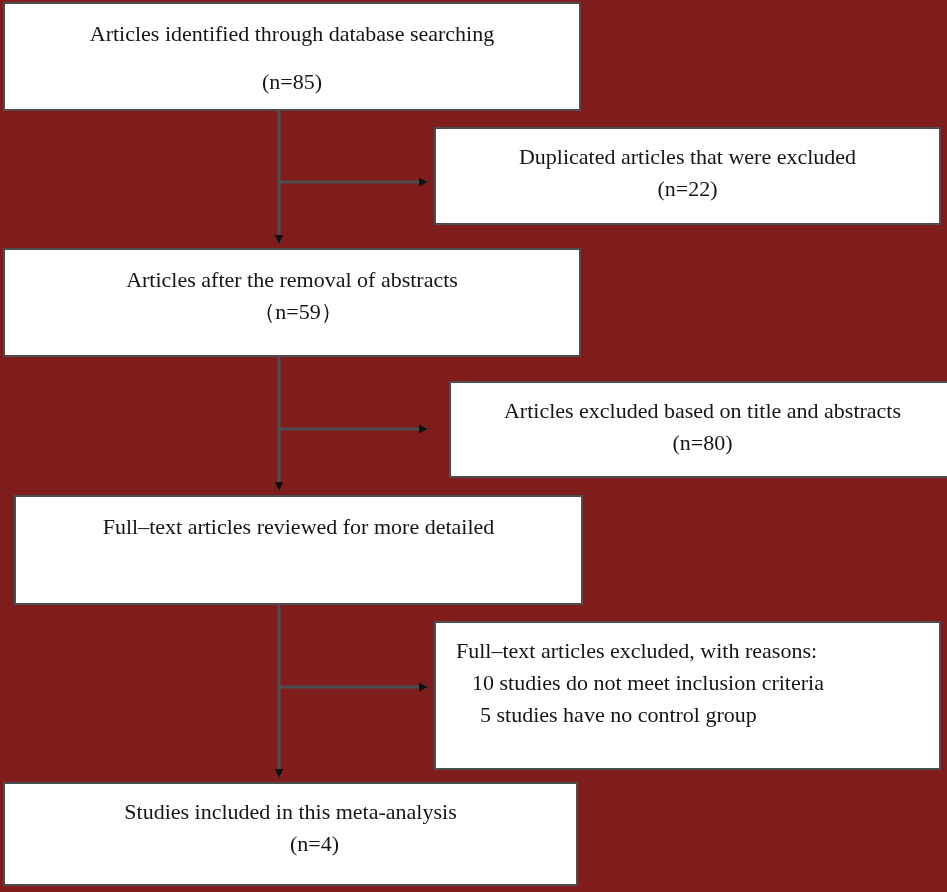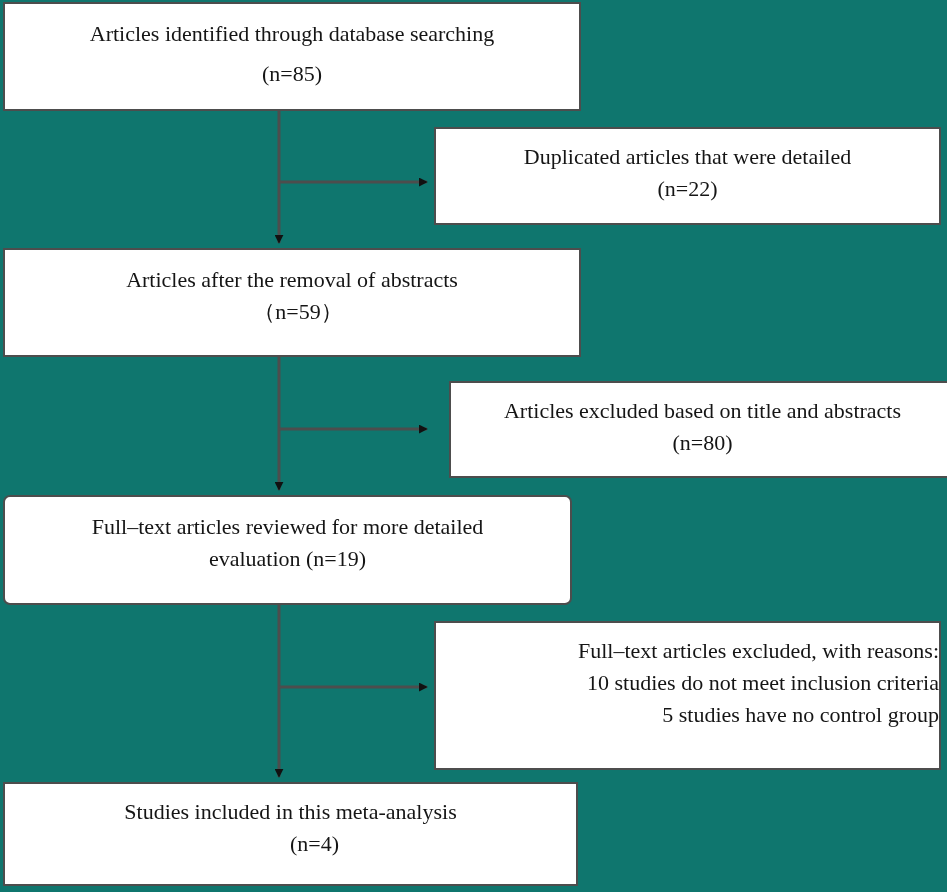--- a/index.html
+++ b/index.html
@@ -5,21 +5,21 @@
 <style>
   html, body {
     margin: 0;
     padding: 0;
     background: #ffffff;
   }
   #diagram-root {
     position: relative;
     width: 947px;
     height: 892px;
-    background: #0f766e;
+    background: #7f1d1d;
     font-family: "Liberation Serif", "DejaVu Serif", serif;
     overflow: hidden;
   }
   .node-box {
     position: absolute;
     box-sizing: border-box;
     border: 2px solid #4d4d4d;
     background: #ffffff;
     color: #111111;
   }
@@ -29,21 +29,21 @@
     right: 0;
     font-size: 22px;
     line-height: 32px;
     color: #151515;
     white-space: pre-line;
   }
   .node-text.center {
     text-align: center;
   }
   .node-text.left {
-    text-align: right;
+    text-align: left;
     padding-left: 20px;
   }
   .connector-layer {
     position: absolute;
     left: 0;
     top: 0;
     width: 947px;
     height: 892px;
     pointer-events: none;
   }
@@ -80,41 +80,40 @@
       <line x1="279" y1="605" x2="279" y2="777" stroke="#4d4d4d" stroke-width="3" marker-end="url(#arrowhead)"></line>
     </g>
 
     <g>
       <line x1="279" y1="687" x2="427" y2="687" stroke="#4d4d4d" stroke-width="3" marker-end="url(#arrowhead)"></line>
     </g>
   </svg>
 
   <div class="node-box" style="left:3px; top:2px; width:578px; height:109px;">
     <div class="node-text center" style="top:14px;">Articles identified through database searching</div>
-    <div class="node-text center" style="top:54px;">(n=85)</div>
+    <div class="node-text center" style="top:62px;">(n=85)</div>
   </div>
 
   <div class="node-box" style="left:434px; top:127px; width:507px; height:98px;">
-    <div class="node-text center" style="top:12px;">Duplicated articles that were detailed</div>
+    <div class="node-text center" style="top:12px;">Duplicated articles that were excluded</div>
     <div class="node-text center" style="top:44px;">(n=22)</div>
   </div>
 
   <div class="node-box" style="left:3px; top:248px; width:578px; height:109px;">
     <div class="node-text center" style="top:14px;">Articles after the removal of abstracts</div>
     <div class="node-text center" style="top:46px;padding-left:12px;">（n=59）</div>
   </div>
 
   <div class="node-box" style="left:434px; top:381px; width:507px; height:97px;margin-left:15px;">
     <div class="node-text center" style="top:12px;">Articles excluded based on title and abstracts</div>
     <div class="node-text center" style="top:44px;">(n=80)</div>
   </div>
 
-  <div class="node-box" style="left:3px; top:495px; width:569px; height:110px;border-radius:7px;">
+  <div class="node-box" style="left:14px; top:495px; width:569px; height:110px;">
     <div class="node-text center" style="top:14px;">Full–text articles reviewed for more detailed</div>
-    <div class="node-text center" style="top:46px;">evaluation (n=19)</div>
   </div>
 
   <div class="node-box" style="left:434px; top:621px; width:507px; height:149px;">
     <div class="node-text left" style="top:12px;">Full–text articles excluded, with reasons:</div>
     <div class="node-text left" style="top:44px;padding-left:36px;">10 studies do not meet inclusion criteria</div>
     <div class="node-text left" style="top:76px;padding-left:44px;">5 studies have no control group</div>
   </div>
 
   <div class="node-box" style="left:3px; top:782px; width:575px; height:104px;">
     <div class="node-text center" style="top:12px;">Studies included in this meta-analysis</div>

